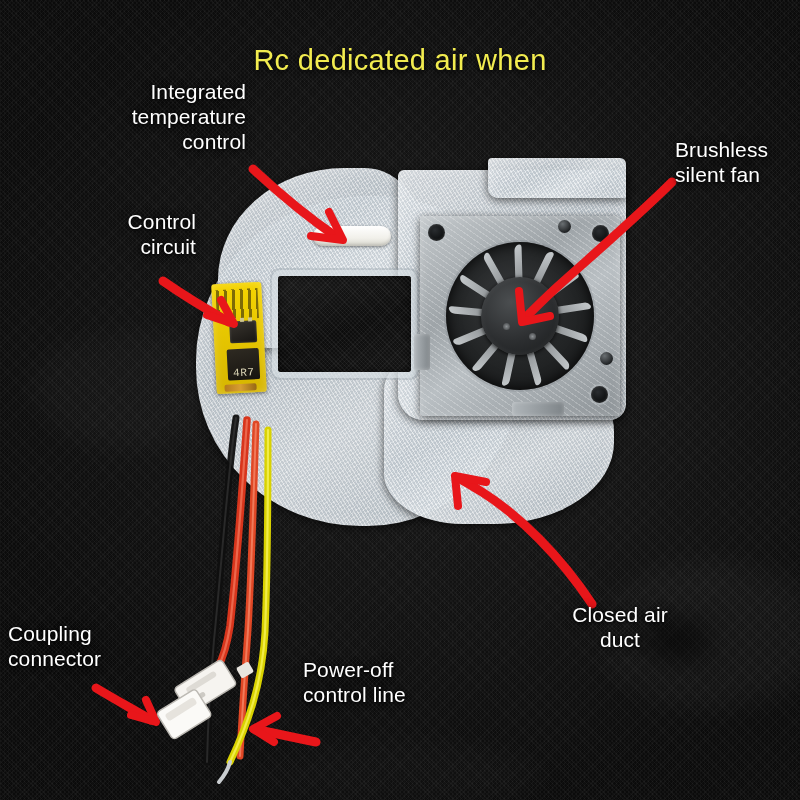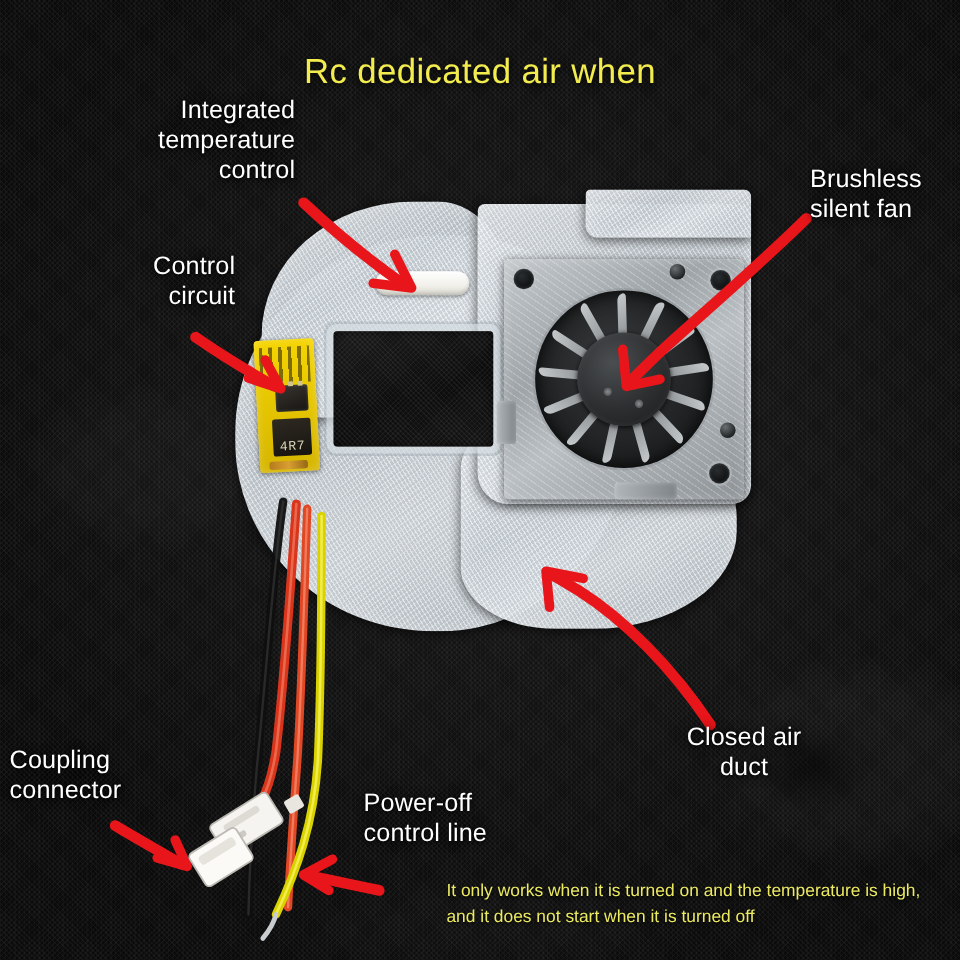--- a/index.html
+++ b/index.html
@@ -313,14 +313,13 @@
 
   <div class="label l-center" style="left:548px;top:603px;width:144px;">Closed air
 duct</div>
 
   <div class="label l-left" style="left:303px;top:658px;width:158px;">Power-off
 control line</div>
 
   <div class="label l-left" style="left:8px;top:622px;width:160px;">Coupling
 connector</div>
 
-  <div id="caption">It only works when it is turned on and the temperature is high, and it does not start when it is turned off</div>
 </div>
 
 </body></html>

